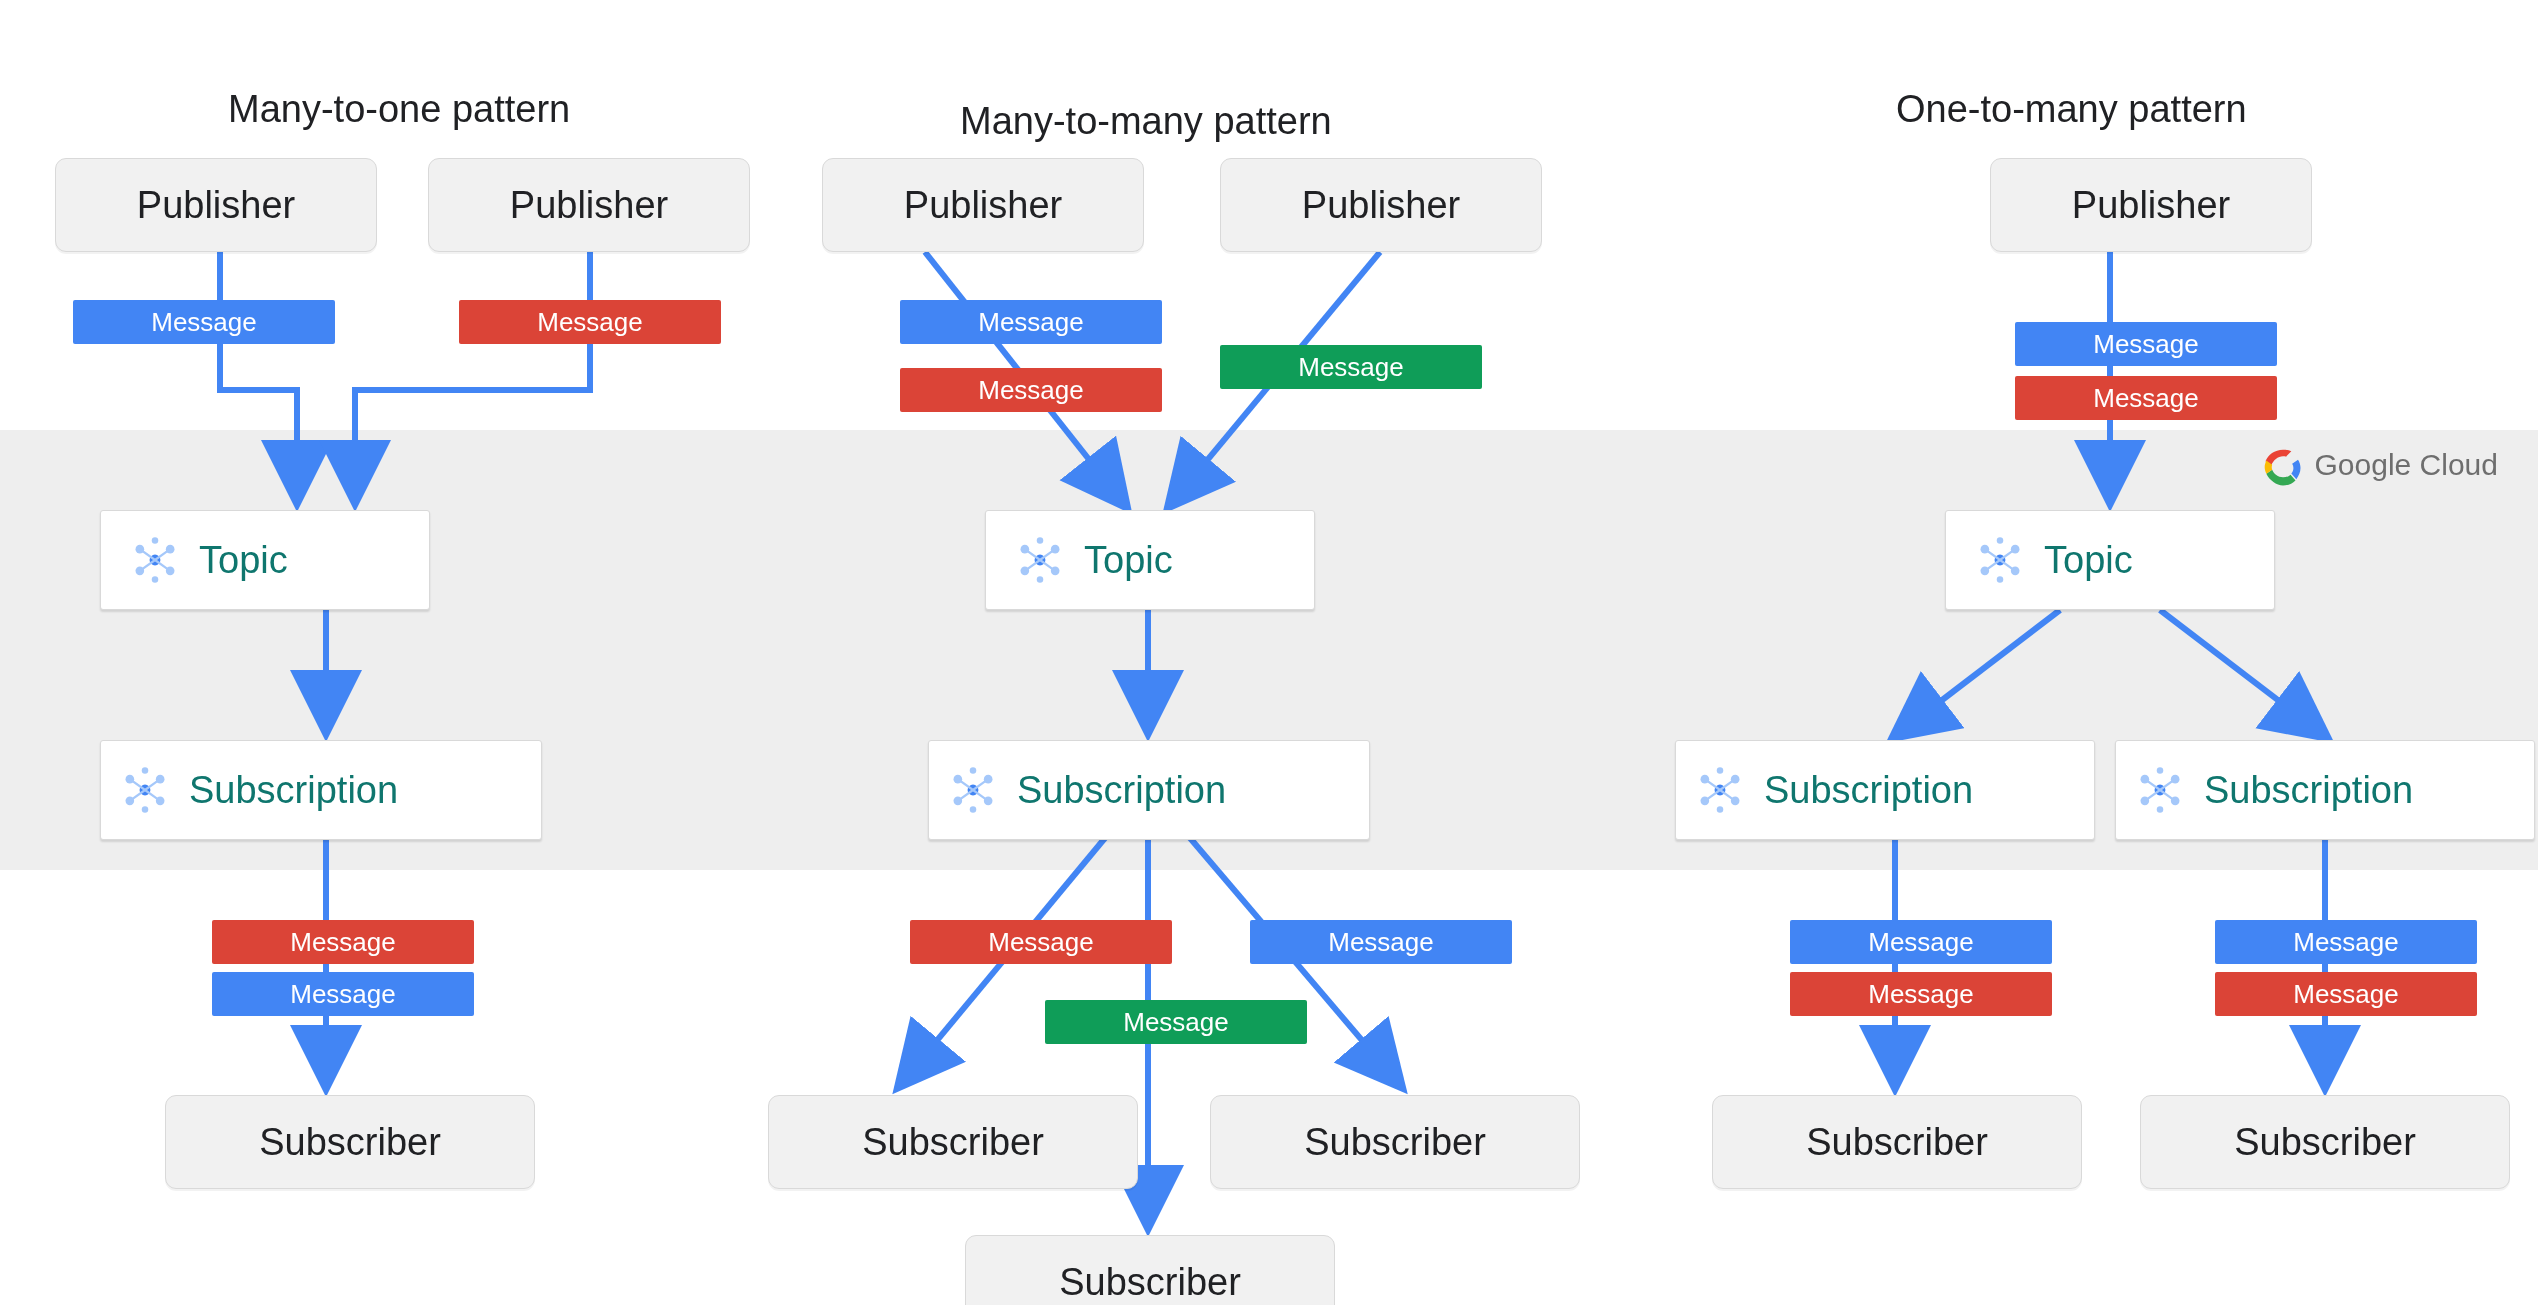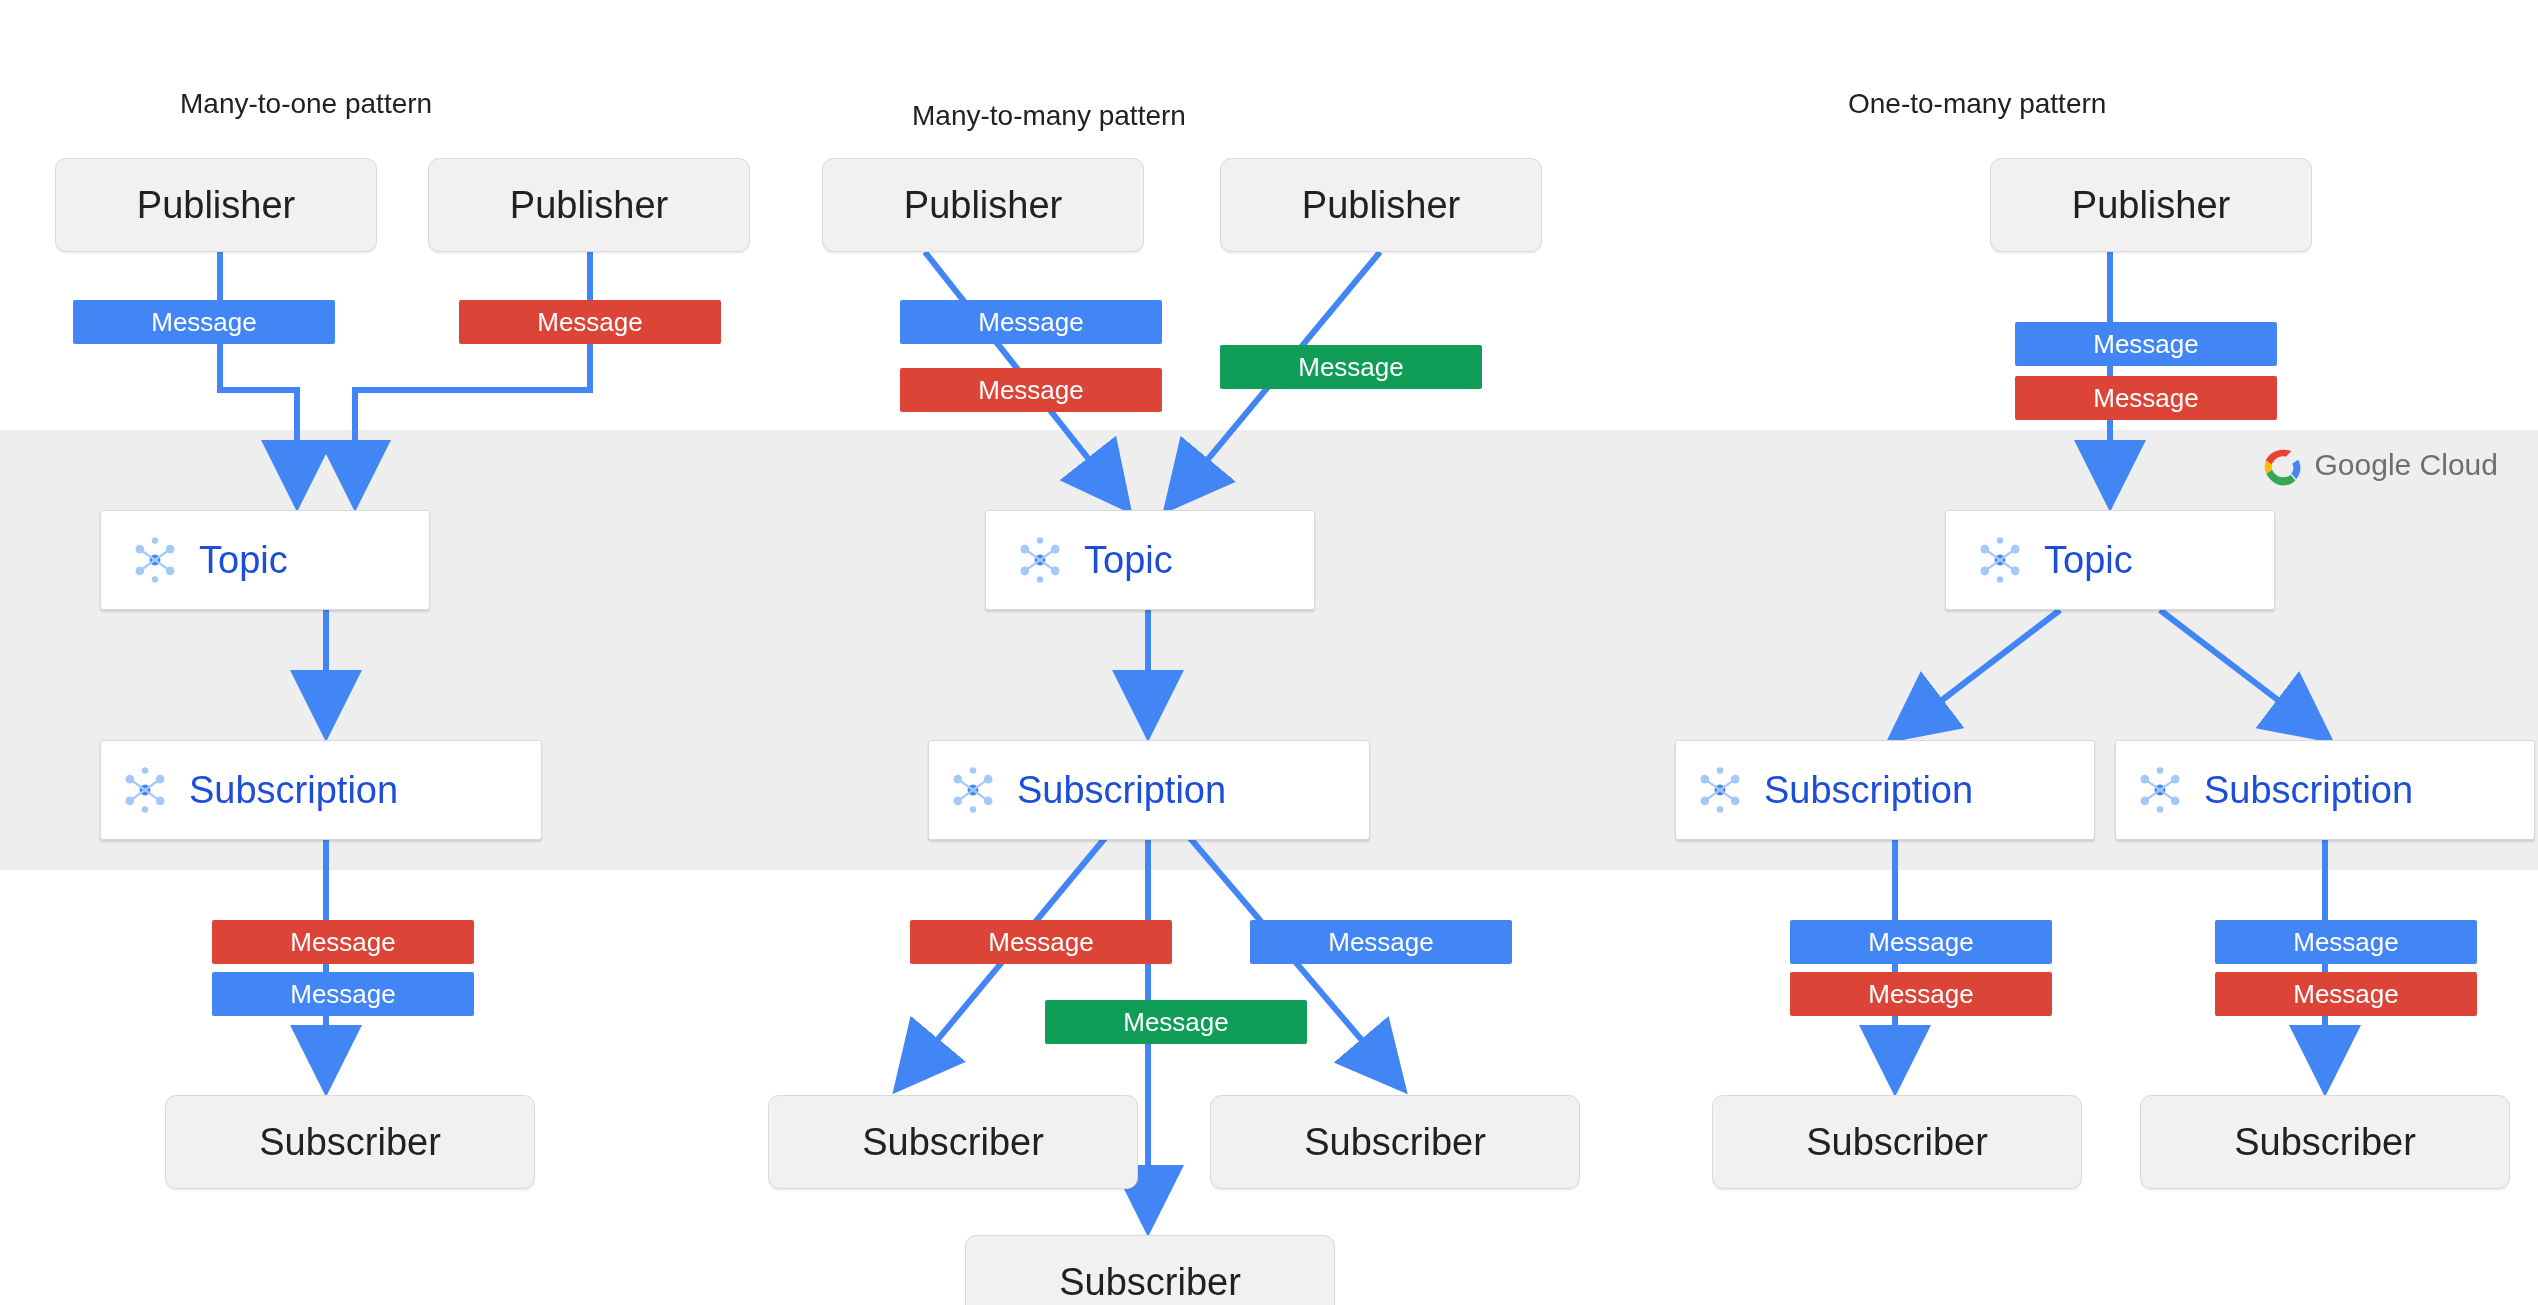--- a/index.html
+++ b/index.html
@@ -22,22 +22,23 @@
     position: absolute;
     right: 40px;
     top: 448px;
     display: flex;
     gap: 12px;
     color: #6e6e6e;
     font-size: 30px;
   }
   .pattern-title {
     position: absolute;
-    font-size: 28px;
+    font-size: 38px;
     color: #202124;
+    margin-left: 48px;
   }
   .box {
     position: absolute;
     background: #f1f1f1;
     border: 1px solid #d9d9d9;
     box-shadow: 0 2px 0 rgba(0,0,0,0.05);
     border-radius: 11px;
     display:flex;
     align-items:center;
     justify-content:center;
@@ -46,21 +47,21 @@
   }
   .whitebox {
     position:absolute;
     background:#fff;
     border:1px solid #d9d9d9;
     box-shadow: 0 2px 2px rgba(0,0,0,0.12);
     border-radius:3px;
     display:flex;
     align-items:center;
     font-size:38px;
-    color:#1d4ed8;
+    color:#0f766e;
     padding-left:18px;
     gap:18px;
   }
   .msg {
     position:absolute;
     color:#fff;
     font-size:26px;
     display:flex;
     align-items:center;
     justify-content:center;

